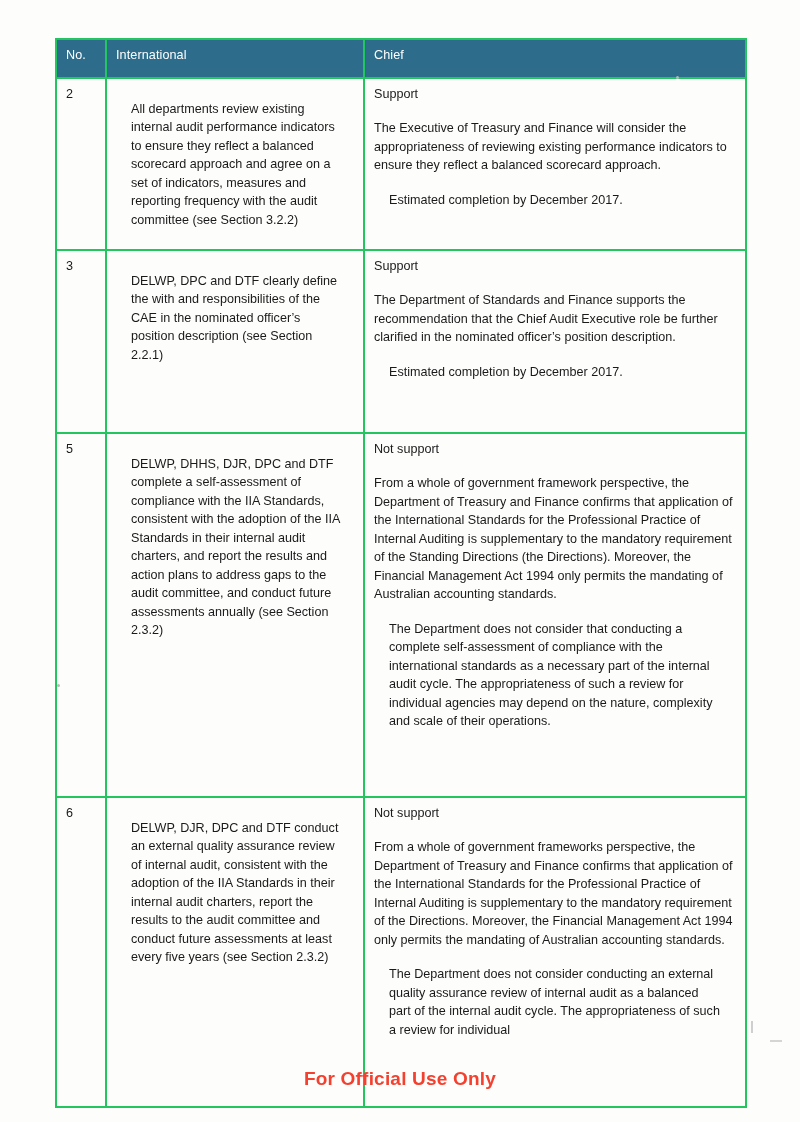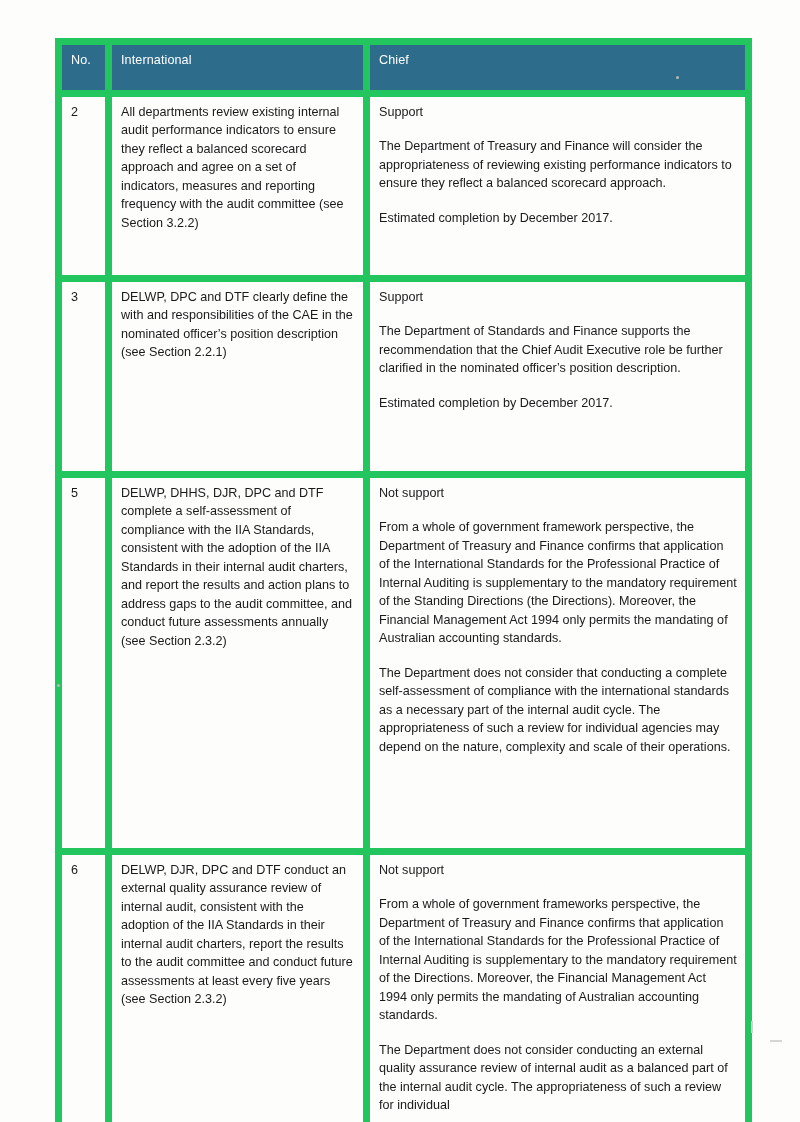--- a/index.html
+++ b/index.html
@@ -26,23 +26,23 @@
 
   .doc-table {
     position: absolute;
     left: 55px;
     top: 38px;
     width: 690px;
     border-collapse: collapse;
     table-layout: fixed;
   }
   .doc-table td, .doc-table th {
-    border: 7px solid #22c55e;
+    border: 2px solid #22c55e;
     vertical-align: top;
-    padding: 6px 8px 20px 9px;
+    padding: 6px 8px 12px 9px;
     font-size: 12.6px;
     line-height: 1.47;
     text-align: left;
   }
 
   thead th {
     background: #2d6d8b;
     color: #ffffff;
     font-weight: normal;
     font-size: 13px;
@@ -60,21 +60,21 @@
     padding-left: 10px;
   }
 
   p.para {
     margin: 0 0 16px 0;
   }
   p.para:last-child {
     margin-bottom: 0;
   }
   p.tight {
-    margin: 0;
+    margin: 15px;
   }
   .it { }
 
   
   tr.row-2 td { height: 152px; }
   tr.row-3 td { height: 163px; }
   tr.row-5 td { height: 344px; }
   tr.row-6 td { height: 290px; }
 
   .footer-stamp {
@@ -121,21 +121,21 @@
     </thead>
     <tbody>
 
       <tr class="row-2">
         <td class="cell-no">2</td>
         <td>
           <p class="para tight">All departments review existing internal audit performance indicators to ensure they reflect a balanced scorecard approach and agree on a set of indicators, measures and reporting frequency with the audit committee (see Section 3.2.2)</p>
         </td>
         <td>
           <p class="para">Support</p>
-          <p class="para">The Department of Treasury and Finance will consider the appropriateness of reviewing existing performance indicators to ensure they reflect a balanced scorecard approach.</p>
+          <p class="para">The Executive of Treasury and Finance will consider the appropriateness of reviewing existing performance indicators to ensure they reflect a balanced scorecard approach.</p>
           <p class="para tight">Estimated completion by December 2017.</p>
         </td>
       </tr>
 
       <tr class="row-3">
         <td class="cell-no">3</td>
         <td>
           <p class="para tight">DELWP, DPC and DTF clearly define the with and responsibilities of the CAE in the nominated officer’s position description (see Section 2.2.1)</p>
         </td>
         <td>
@@ -165,20 +165,21 @@
         <td>
           <p class="para">Not support</p>
           <p class="para">From a whole of government frameworks perspective, the Department of Treasury and Finance confirms that application of the International Standards for the Professional Practice of Internal Auditing is supplementary to the mandatory requirement of the Directions. Moreover, the Financial Management Act 1994 only permits the mandating of Australian accounting standards.</p>
           <p class="para tight">The Department does not consider conducting an external quality assurance review of internal audit as a balanced part of the internal audit cycle. The appropriateness of such a review for individual</p>
         </td>
       </tr>
 
     </tbody>
   </table>
 
+  <div class="footer-stamp">For Official Use Only</div>
 
   <div class="speckle sp1"></div>
   <div class="speckle sp2"></div>
   <div class="speckle sp3"></div>
   <div class="speckle sp4"></div>
   <div class="speckle sp5"></div>
 
 </div>
 
 </body></html>

